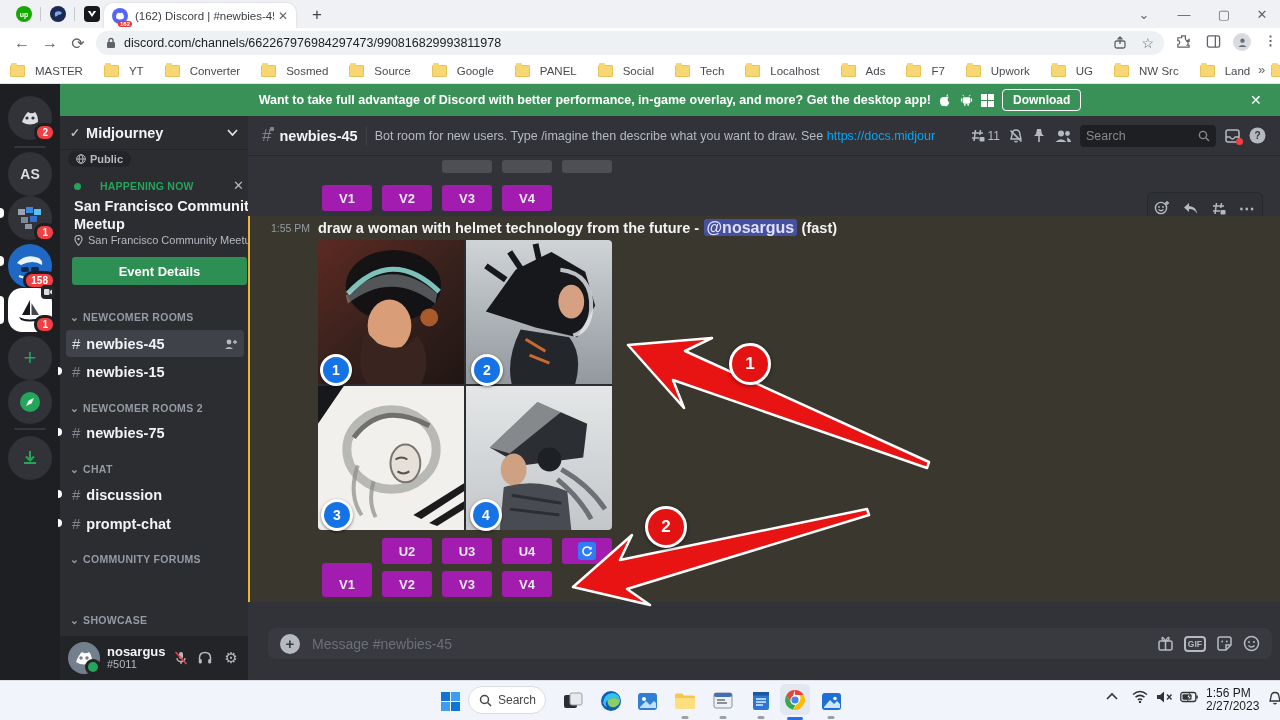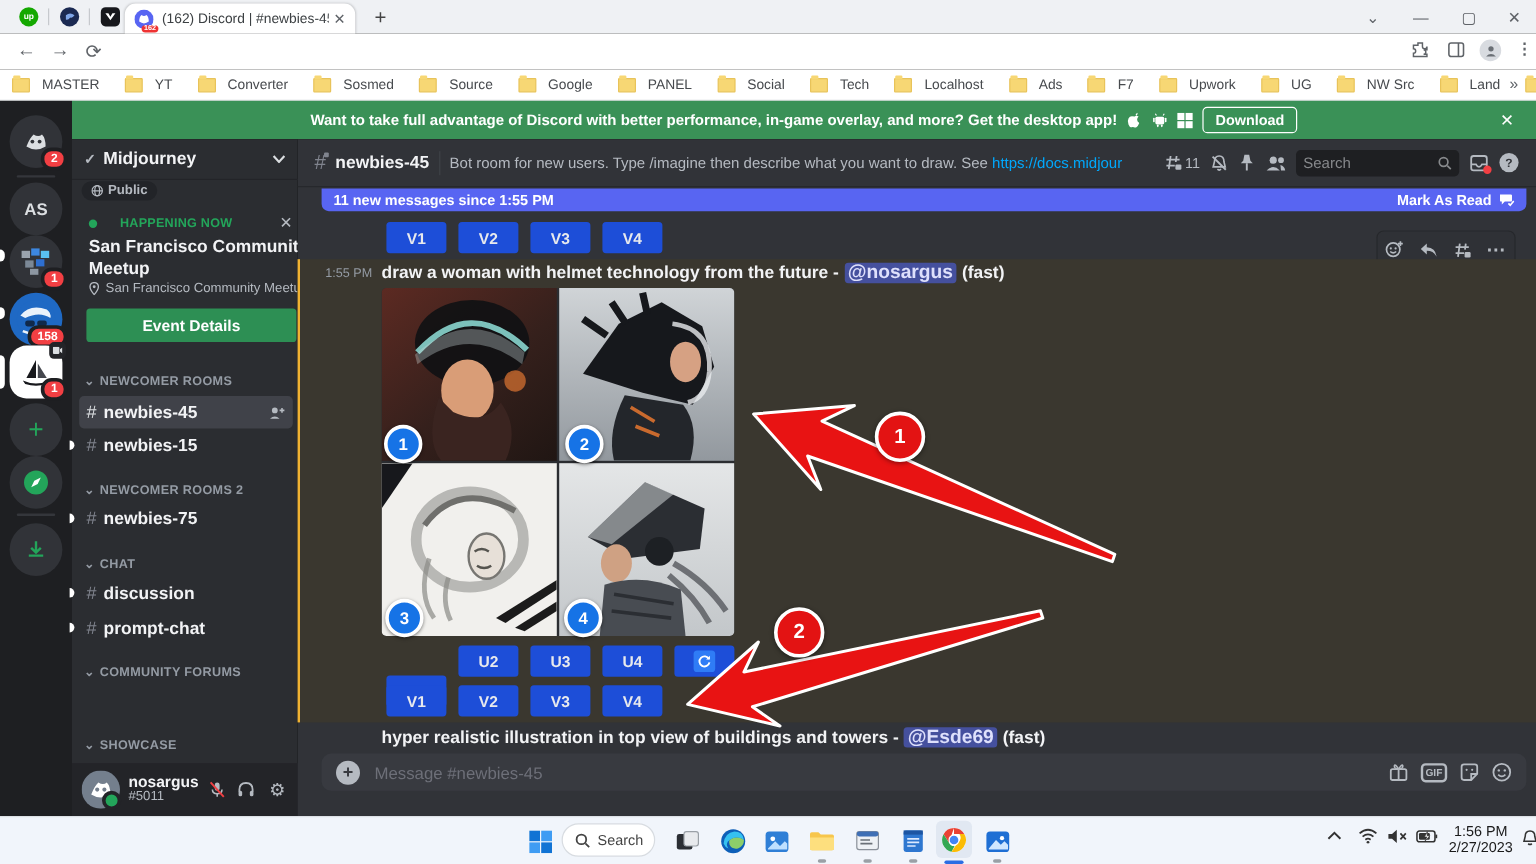--- a/index.html
+++ b/index.html
@@ -49,21 +49,21 @@
   .userbar{left:60px;top:636px;width:188px;height:44px;background:#232428;display:flex;align-items:center;padding:0 8px;box-sizing:border-box;gap:7px;}
   .uicon{color:#b5bac1;width:20px;text-align:center;}
   
   .chat{left:248px;top:116px;width:1032px;height:564px;background:#313338;}
   .chathead{left:248px;top:116px;width:1032px;height:40px;border-bottom:1px solid #26282c;display:flex;align-items:center;padding:0 14px;box-sizing:border-box;gap:8px;}
   .topic{color:#b5bac1;font-size:12.5px;white-space:nowrap;overflow:hidden;max-width:560px;}
   .hico{color:#b5bac1;display:flex;align-items:center;gap:3px;font-size:12px;}
   .searchbox{width:136px;height:22px;background:#1e1f22;border-radius:4px;display:flex;align-items:center;padding:0 6px;box-sizing:border-box;color:#87898c;font-size:12.5px;}
   .unreadbar{left:268px;top:157px;width:1004px;height:19px;background:#5865f2;border-radius:0 0 6px 6px;display:flex;align-items:center;padding:0 10px;box-sizing:border-box;color:#fff;font-size:12px;font-weight:700;}
   .ghost{top:160px;width:50px;height:13px;background:rgba(255,255,255,.14);border-radius:3px;}
-  .mjbtn{width:50px;height:26px;background:#1d4ed8;border:none;border-radius:3px;color:#e8eaed;font-size:13px;font-weight:600;font-family:"Liberation Sans",sans-serif;}
+  .mjbtn{width:50px;height:26px;background:#a21caf;border:none;border-radius:3px;color:#e8eaed;font-size:13px;font-weight:600;font-family:"Liberation Sans",sans-serif;}
   .mention-block{left:248px;top:216px;width:1032px;height:386px;background:#3a372f;border-left:2px solid #f0b232;box-sizing:border-box;}
   .msgtime{color:#949ba4;font-size:10.5px;}
   .msgtext{color:#f2f3f5;font-size:14.5px;font-weight:700;}
   .mention{background:#45509e;color:#dee0fc;border-radius:3px;padding:0 3px;font-weight:600;}
   .grid{left:318px;top:240px;width:294px;height:290px;border-radius:4px;overflow:hidden;display:grid;grid-template-columns:146px 146px;grid-template-rows:144px 144px;gap:2px;background:#2b2d31;}
   .quad{position:relative;overflow:hidden;}
   .qsvg{position:absolute;left:0;top:0;width:100%;height:100%;}
   .numbadge{position:absolute;width:26px;height:26px;border-radius:50%;background:#1673e6;border:3px solid #fff;
     color:#fff;font-weight:800;font-size:14px;display:flex;align-items:center;justify-content:center;box-shadow:0 1px 3px rgba(0,0,0,.5);}
   .hovbar{left:1147px;top:192px;width:114px;height:30px;background:#2f3136;border:1px solid #26282c;border-radius:6px;display:flex;align-items:center;justify-content:space-around;color:#b5bac1;}
@@ -114,20 +114,36 @@
   <div class="abs" style="left:312px;top:5px;color:#444;font-size:17px;">+</div>
   <div class="abs winbtn" style="left:1124px;">⌄</div>
   <div class="abs winbtn" style="left:1164px;">—</div>
   <div class="abs winbtn" style="left:1204px;">▢</div>
   <div class="abs winbtn" style="left:1244px;width:36px;">✕</div>
 
   <div class="abs toolbar"></div>
   <div class="abs navico" style="left:12px;">←</div>
   <div class="abs navico" style="left:40px;">→</div>
   <div class="abs navico" style="left:68px;">⟳</div>
+  <div class="abs omnibox">
+    <span>
+        <svg width="10" height="12" viewBox="0 0 10 12">
+          <rect x="1" y="5" width="8" height="6" rx="1" fill="#5f6368"></rect>
+          <path d="M3 5 V3.5 Q3 1.5 5 1.5 Q7 1.5 7 3.5 V5" stroke="#5f6368" stroke-width="1.4" fill="none"></path>
+        </svg>
+      </span>
+    <span class="url">discord.com/channels/662267976984297473/990816829993811978</span>
+    <span style="margin-right:14px;">
+        <svg width="14" height="14" viewBox="0 0 14 14">
+          <rect x="2" y="5" width="10" height="7" rx="1.5" stroke="#5f6368" stroke-width="1.3" fill="none"></rect>
+          <path d="M7 8 V1 M4.5 3.5 L7 1 L9.5 3.5" stroke="#5f6368" stroke-width="1.3" fill="none"></path>
+        </svg>
+      </span>
+    <span style="color:#5f6368;font-size:14px;">☆</span>
+  </div>
   <div class="abs" style="left:1176px;top:34px;">
       <svg width="15" height="15" viewBox="0 0 16 16">
         <path d="M6 2 h4 v3 a2 2 0 1 0 4 0 v3 h-3 a2 2 0 1 1 0 4 h3 v2 h-12 v-3 a2 2 0 1 0 0 -4 v-3 h4 Z" fill="none" stroke="#5f6368" stroke-width="1.3"></path>
       </svg>
     </div>
   <div class="abs" style="left:1206px;top:34px;">
       <svg width="15" height="15" viewBox="0 0 16 16">
         <rect x="1.5" y="2" width="13" height="12" rx="2" stroke="#5f6368" stroke-width="1.4" fill="none"></rect>
         <line x1="10" y1="2" x2="10" y2="14" stroke="#5f6368" stroke-width="1.4"></line>
       </svg>
@@ -494,30 +510,20 @@
         <svg width="17" height="17" viewBox="0 0 17 17">
           <circle cx="8.5" cy="8.5" r="8" fill="#b5bac1"></circle>
           <text x="8.5" y="12" text-anchor="middle" font-size="10" font-weight="bold" fill="#313338">?</text>
         </svg>
       </span>
   </div>
 
   <div class="abs ghost" style="left:442px;"></div>
   <div class="abs ghost" style="left:502px;"></div>
   <div class="abs ghost" style="left:562px;"></div>
-  <div class="abs unreadbar">
-    <span style="flex:1;">11 new messages since 1:55 PM</span>
-    <span>Mark As Read</span>
-    <span style="margin-left:6px;">
-        <svg width="13" height="12" viewBox="0 0 13 12">
-          <path d="M1 1 H10 Q11 1 11 2 V6 Q11 7 10 7 H5 L2.5 9.5 V7 H2 Q1 7 1 6Z" fill="#fff"></path>
-          <path d="M8 8.5 L9.5 10 L12.5 6.5" stroke="#fff" stroke-width="1.4" fill="none"></path>
-        </svg>
-      </span>
-  </div>
 
   <button class="abs mjbtn" style="left:322px;top:185px;">V1</button>
   <button class="abs mjbtn" style="left:382px;top:185px;">V2</button>
   <button class="abs mjbtn" style="left:442px;top:185px;">V3</button>
   <button class="abs mjbtn" style="left:502px;top:185px;">V4</button>
 
   <div class="abs hovbar">
     <span>
         <svg width="16" height="16" viewBox="0 0 16 16">
           <circle cx="7" cy="8" r="5.6" stroke="#b5bac1" stroke-width="1.4" fill="none"></circle>
@@ -610,25 +616,20 @@
           <path d="M10.6 1.4 V4.6 H7.4 Z" fill="#fff"></path>
         </svg>
       </span>
   </button>
 
   <button class="abs mjbtn" style="left:322px;top:571px;">V1</button>
   <button class="abs mjbtn" style="left:382px;top:571px;">V2</button>
   <button class="abs mjbtn" style="left:442px;top:571px;">V3</button>
   <button class="abs mjbtn" style="left:502px;top:571px;">V4</button>
 
-  <div class="abs" style="left:318px;top:606px;">
-    <span class="msgtext">hyper realistic illustration in top view of buildings and towers -</span>
-    <span class="mention">@Esde69</span>
-    <span class="msgtext">(fast)</span>
-  </div>
 
   <div class="abs composer">
     <span style="width:20px;height:20px;border-radius:50%;background:#b5bac1;color:#383a40;display:flex;align-items:center;justify-content:center;font-size:15px;font-weight:700;">+</span>
     <input placeholder="Message #newbies-45" style="">
     <span class="cico">
         <svg width="17" height="17" viewBox="0 0 17 17">
           <rect x="2" y="6" width="13" height="9" rx="1.5" stroke="#b5bac1" stroke-width="1.5" fill="none"></rect>
           <line x1="8.5" y1="6" x2="8.5" y2="15" stroke="#b5bac1" stroke-width="1.5"></line>
           <path d="M8.5 6 Q4.5 5.5 5 3 Q5.5 1 8.5 6 Q11.5 1 12 3 Q12.5 5.5 8.5 6Z" stroke="#b5bac1" stroke-width="1.3" fill="none"></path>
         </svg>
@@ -758,21 +759,21 @@
       </svg>
     </div>
   <div class="abs" style="left:1180px;top:691px;">
       <svg width="18" height="12" viewBox="0 0 18 12">
         <rect x="0.8" y="1.5" width="15" height="9" rx="2" stroke="#333" stroke-width="1.3" fill="none"></rect>
         <rect x="16.2" y="4.5" width="1.6" height="3" fill="#333"></rect>
         <rect x="2.5" y="3.2" width="9" height="5.6" rx="1" fill="#333"></rect>
         <path d="M9.5 2 L7 6.5 H9 L7.5 10 L11.5 5.5 H9.3 Z" fill="#fff" stroke="#333" stroke-width=".6"></path>
       </svg>
     </div>
-  <div class="abs tray" style="left:1206px;top:687px;width:56px;text-align:center;line-height:13px;">
+  <div class="abs tray" style="left:1206px;top:687px;width:56px;text-align:left;line-height:13px;">
     <div>1:56 PM</div>
     <div>2/27/2023</div>
   </div>
   <div class="abs" style="left:1268px;top:691px;">
       <svg width="14" height="15" viewBox="0 0 14 15">
         <path d="M7 1.5 Q11 1.5 11 6 L12 10 H2 L3 6 Q3 1.5 7 1.5Z" stroke="#333" stroke-width="1.3" fill="none"></path>
         <path d="M5.5 12 Q7 13.6 8.5 12" stroke="#333" stroke-width="1.3" fill="none"></path>
       </svg>
     </div>
 

